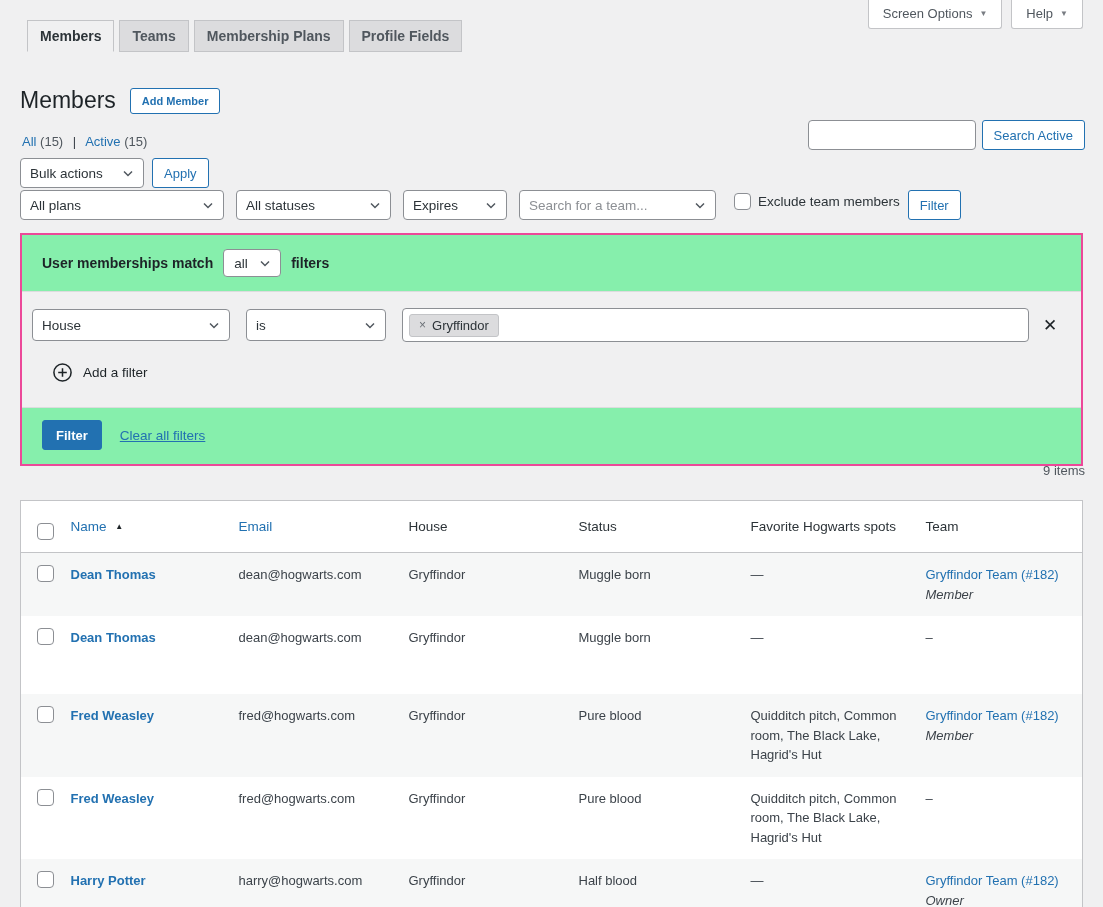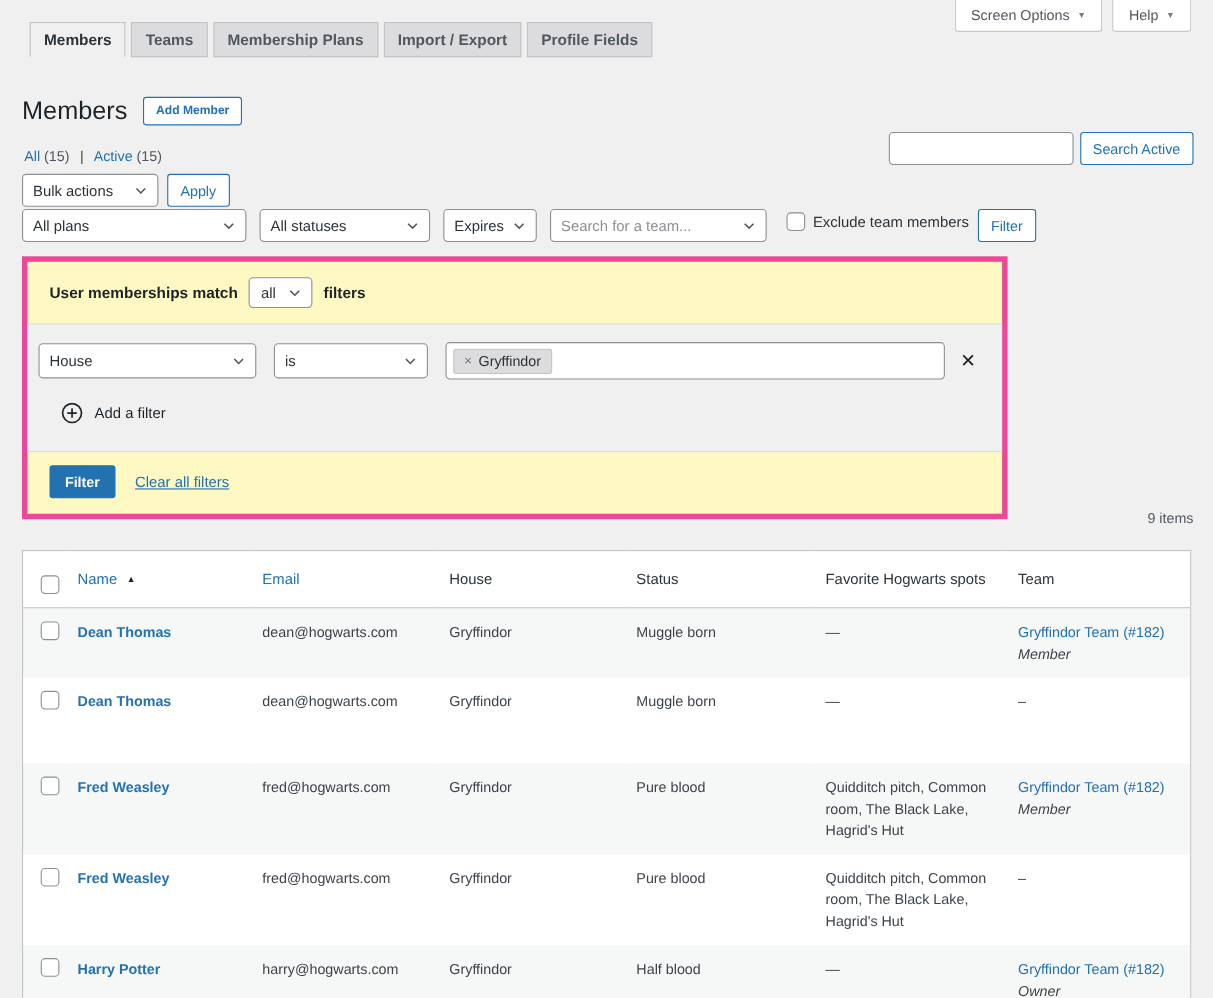--- a/index.html
+++ b/index.html
@@ -46,21 +46,21 @@
 
   
   .bulk-row { position:absolute; top:158px; left:20px; display:flex; gap:8px; }
   .filter-bar { position:absolute; top:190px; left:20px; display:flex; align-items:center; }
   .filter-bar .sel { margin-right:12px; }
   .cb { appearance:none; -webkit-appearance:none; width:17px; height:17px; border:1px solid #8c8f94;
     border-radius:4px; background:#fff; cursor:pointer; flex:none; }
   .exclude-wrap { display:flex; align-items:center; gap:7px; margin:0 8px 8px 6px; color:#2c3338; font-size:13.5px; white-space:nowrap; }
 
   
-  .panel { position:absolute; top:233px; left:20px; width:896px; background:#fef9c3; border:5px solid #ec4899; }
+  .panel { position:absolute; top:233px; left:20px; width:1063px; background:#86efac; border:2px solid #ec4899; }
   .panel-head { display:flex; align-items:center; gap:10px; padding:0 20px; height:56px;
     font-weight:600; font-size:14px; color:#1d2327; }
   .panel-head .sel { height:28px; padding:0 26px 0 10px; font-weight:400; }
   .panel-band { background:#f0f0f1; border-top:1px solid #dcdcde; border-bottom:1px solid #dcdcde; padding:16px 10px 24px; }
   .rule-row { display:flex; align-items:center; }
   .rule-row .sel { margin-right:16px; height:32px; }
   .sel-field { width:198px; } .sel-op { width:140px; }
   .token-box { flex:1; height:34px; background:#fff; border:1px solid #8c8f94; border-radius:4px;
     display:flex; align-items:center; padding:0 6px; }
   .chip { display:inline-flex; align-items:center; gap:6px; background:#dcdcde; border:1px solid #c3c4c7;
@@ -108,21 +108,20 @@
     <div class="meta-btn">
       <span>Help</span>
       <span class="caret">▼</span>
     </div>
   </div>
 
   <div class="nav-tabs">
     <div class="nav-tab active">Members</div>
     <div class="nav-tab">Teams</div>
     <div class="nav-tab">Membership Plans</div>
-    <div class="nav-tab">Import / Export</div>
     <div class="nav-tab">Profile Fields</div>
   </div>
 
   <div class="title-row">
     <h1 class="page-title">Members</h1>
     <button class="page-title-action">Add Member</button>
   </div>
 
   <div class="search-row">
     <input class="search-input" type="text" value="" style="">
@@ -159,21 +158,21 @@
         </span>
     </div>
     <div class="sel" style="width:155px">
       <span>All statuses</span>
       <span class="chev">
           <svg viewBox="0 0 20 20" width="16" height="16">
             <path d="M5 8l5 5 5-5" fill="none" stroke="#50575e" stroke-width="1.8"></path>
           </svg>
         </span>
     </div>
-    <div class="sel" style="width:85px">
+    <div class="sel" style="width:104px">
       <span>Expires</span>
       <span class="chev">
           <svg viewBox="0 0 20 20" width="16" height="16">
             <path d="M5 8l5 5 5-5" fill="none" stroke="#50575e" stroke-width="1.8"></path>
           </svg>
         </span>
     </div>
     <div class="sel placeholder" style="width:197px">
       <span>Search for a team...</span>
       <span class="chev">

